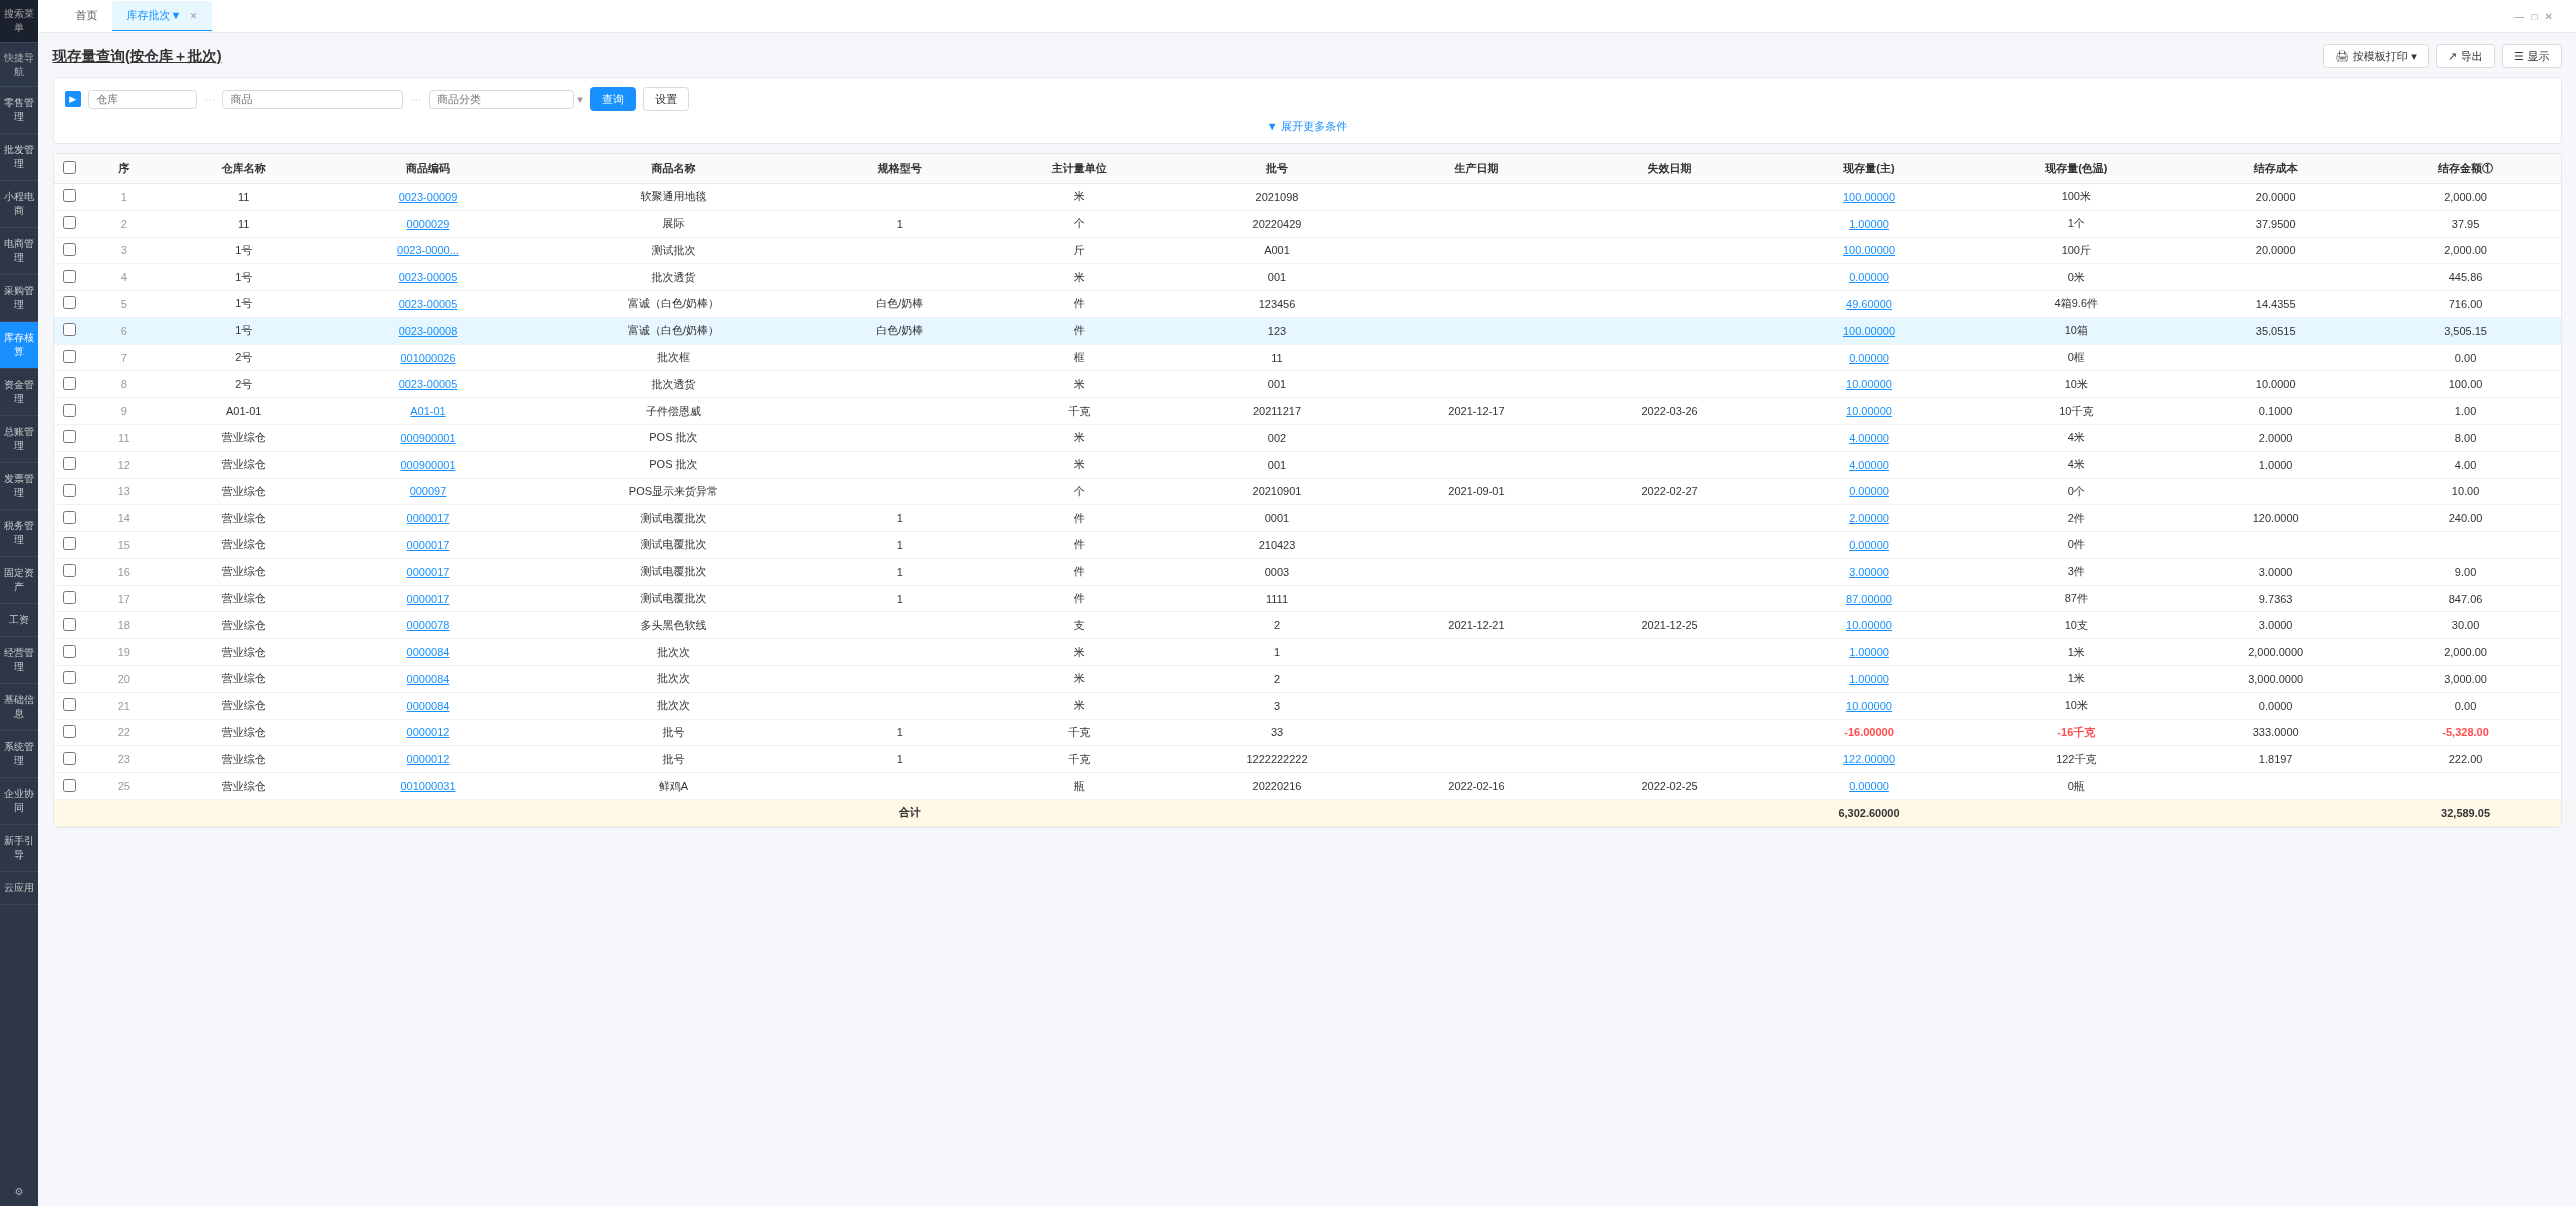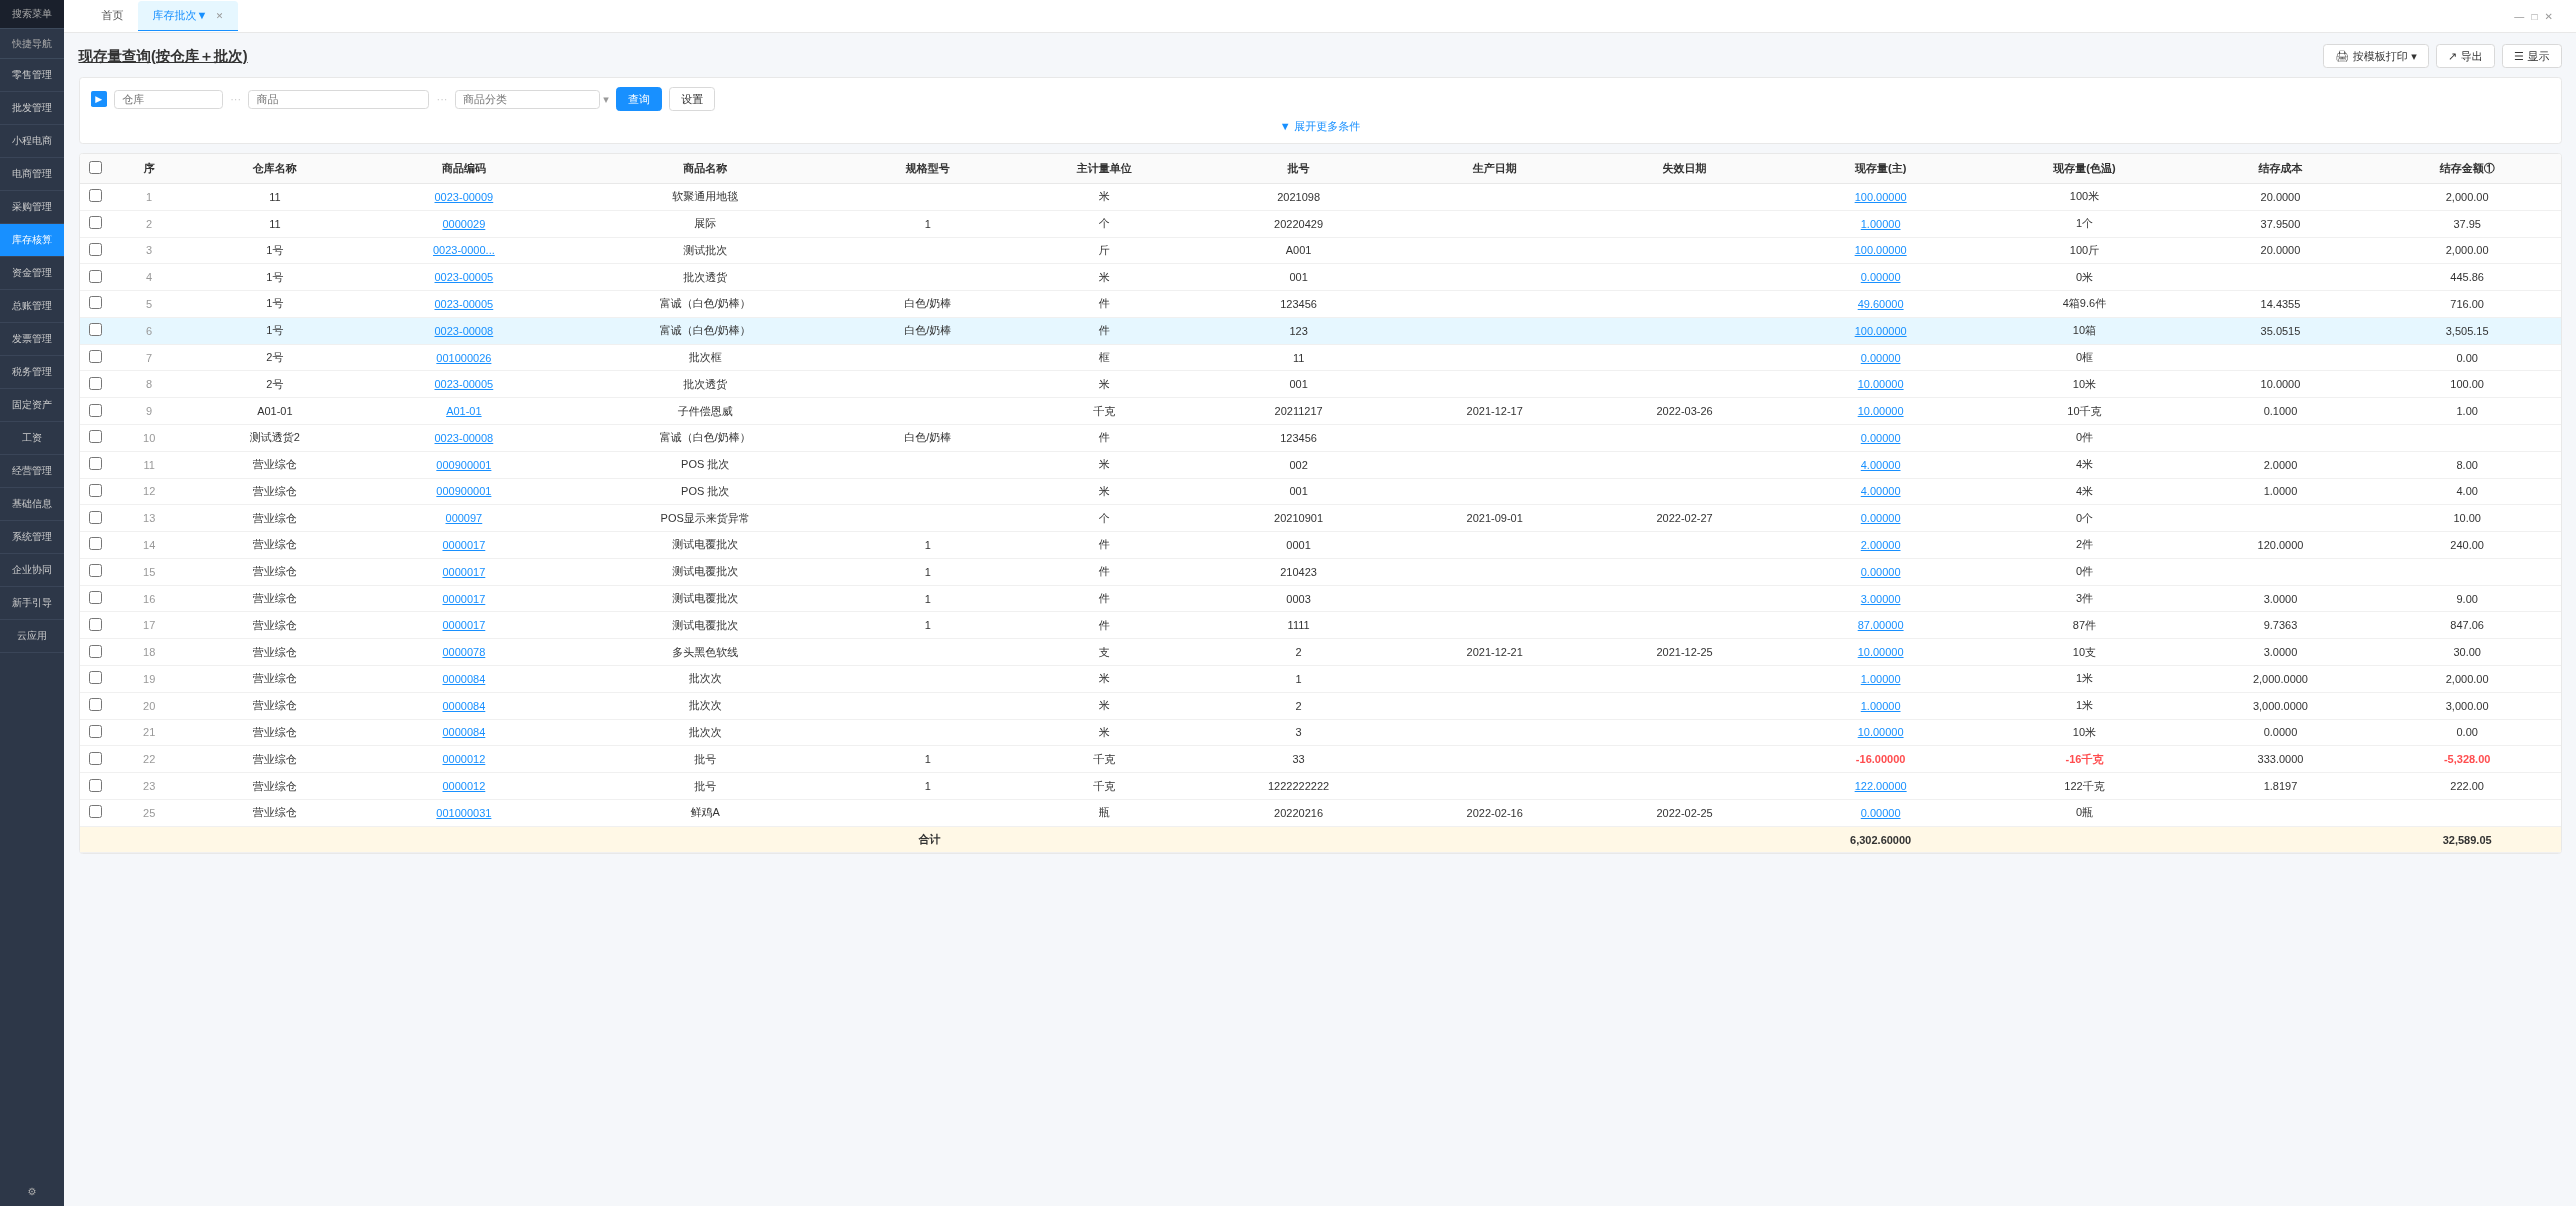--- a/index.html
+++ b/index.html
@@ -1,19 +1,19 @@
 <!DOCTYPE html>
 <html style="font-size:14.5px"><head>
   <meta charset="utf-8">
   <style>
     * { box-sizing: border-box; margin: 0; padding: 0; }
     body { font-family: 'Microsoft YaHei', Arial, sans-serif; font-size: 11px; background: #f0f2f5; display: flex; height: 100vh; overflow: hidden; }
 
     
-    .sidebar { width: 64px; background: #2d3748; color: #ccc; display: flex; flex-direction: column; align-items: center; padding-top: 0; flex-shrink: 0; }
+    .sidebar { width: 38px; background: #2d3748; color: #ccc; display: flex; flex-direction: column; align-items: center; padding-top: 0; flex-shrink: 0; }
     .sidebar-search { width: 100%; background: #1a202c; color: #aaa; text-align: center; padding: 7.2px 3.6px; font-size: 10px; cursor: pointer; border-bottom: 0.9px solid #3d4a5c; }
     .sidebar-nav { width: 100%; background: #2d3748; color: #aaa; text-align: center; padding: 7.2px 3.6px; font-size: 10px; cursor: pointer; border-bottom: 0.9px solid #3d4a5c; }
     .sidebar-item { width: 100%; text-align: center; padding: 9px 3.6px; font-size: 10px; color: #ccc; cursor: pointer; border-bottom: 0.9px solid #3a4558; }
     .sidebar-item.active { background: #1890ff; color: #fff; }
     .sidebar-bottom { margin-top: auto; padding: 9px 3.6px; text-align: center; color: #aaa; font-size: 10px; cursor: pointer; }
 
     
     .main { flex: 1; display: flex; flex-direction: column; overflow: hidden; }
 
     
@@ -307,36 +307,20 @@
     <td>20211217</td>
     <td>2021-12-17</td>
     <td>2022-03-26</td>
     <td><span class="link-text">10.00000</span></td>
     <td class="">10千克</td>
     <td>0.1000</td>
     <td class="">1.00</td>
   </tr>
             <tr>
     <td><input type="checkbox" style=""></td>
-    <td class="row-num">10</td>
-    <td>测试透货2</td>
-    <td><span class="link-text">0023-00008</span></td>
-    <td>富诚（白色/奶棒）</td>
-    <td>白色/奶棒</td>
-    <td>件</td>
-    <td>123456</td>
-    <td></td>
-    <td></td>
-    <td><span class="link-text">0.00000</span></td>
-    <td class="">0件</td>
-    <td></td>
-    <td class=""></td>
-  </tr>
-            <tr>
-    <td><input type="checkbox" style=""></td>
     <td class="row-num">11</td>
     <td>营业综仓</td>
     <td><span class="link-text">000900001</span></td>
     <td>POS 批次</td>
     <td></td>
     <td>米</td>
     <td>002</td>
     <td></td>
     <td></td>
     <td><span class="link-text">4.00000</span></td>

